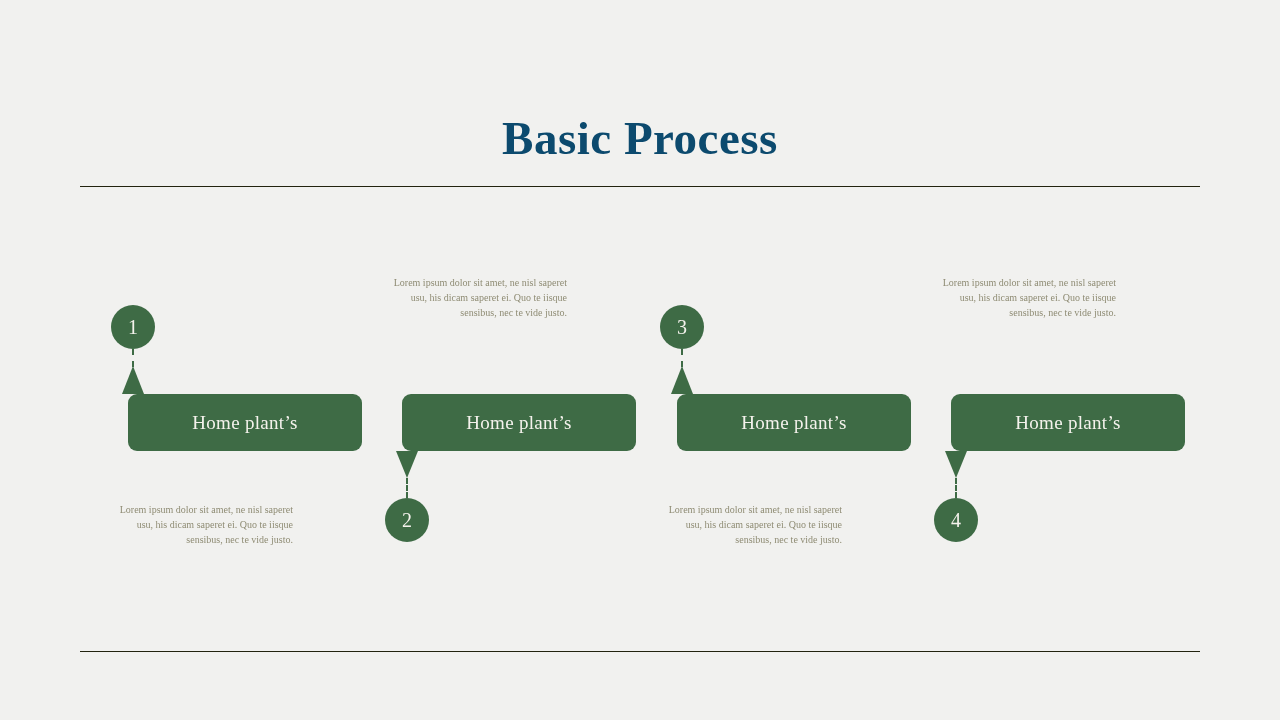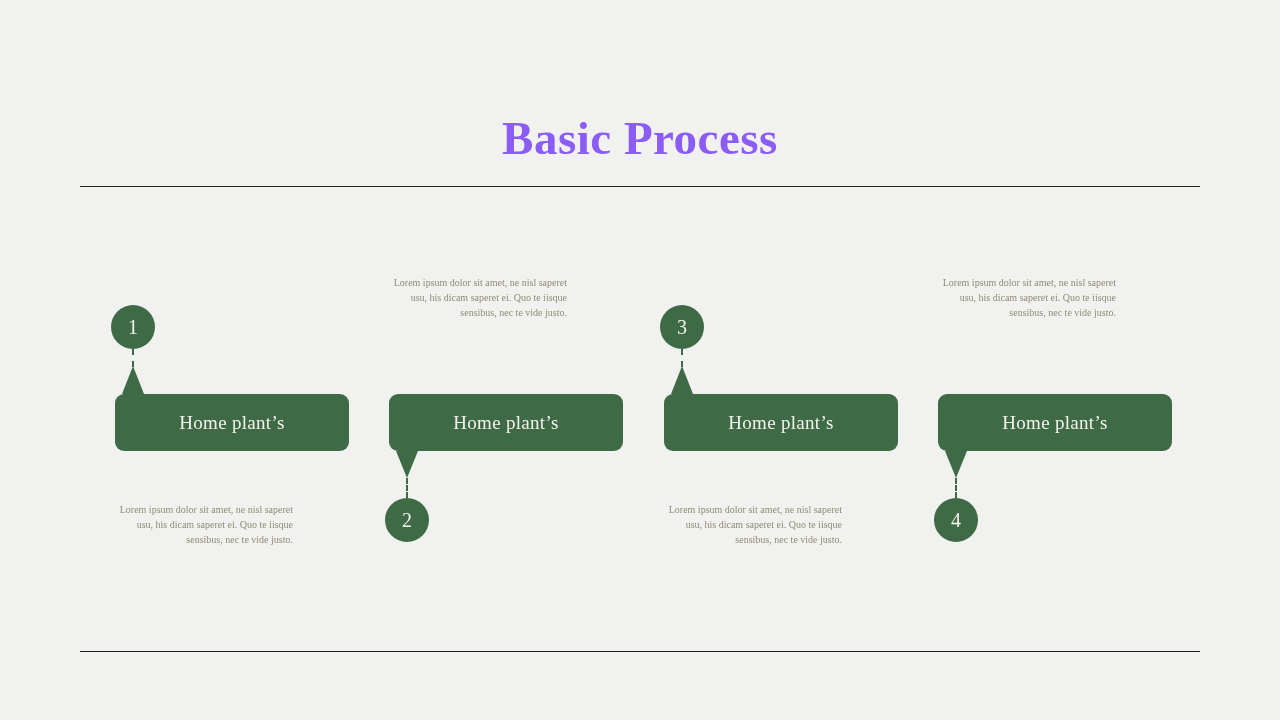--- a/index.html
+++ b/index.html
@@ -15,21 +15,21 @@
     font-family: "Liberation Serif", "DejaVu Serif", serif;
   }
   .title {
     position: absolute;
     top: 80px;
     left: 0;
     width: 1280px;
     text-align: center;
     font-size: 47px;
     font-weight: 600;
-    color: #8b5cf6;
+    color: #0c4a6e;
     letter-spacing: 0.5px;
   }
   .divider {
     position: absolute;
     left: 80px;
     width: 1120px;
     height: 0;
     border-top: 1.6px solid #22230f;
   }
   .divider-top { top: 186px; }
@@ -42,21 +42,21 @@
     height: 290px;
   }
   .step1 { left: 111px; }
   .step2 { left: 385px; }
   .step3 { left: 660px; }
   .step4 { left: 934px; }
 
   .label-box {
     position: absolute;
     top: 134px;
-    left: 4px;
+    left: 17px;
     width: 234px;
     height: 57px;
     background: #3e6b45;
     border-radius: 9px;
     display: flex;
     align-items: center;
     justify-content: center;
   }
   .label-box .label {
     color: #f4f2ec;

